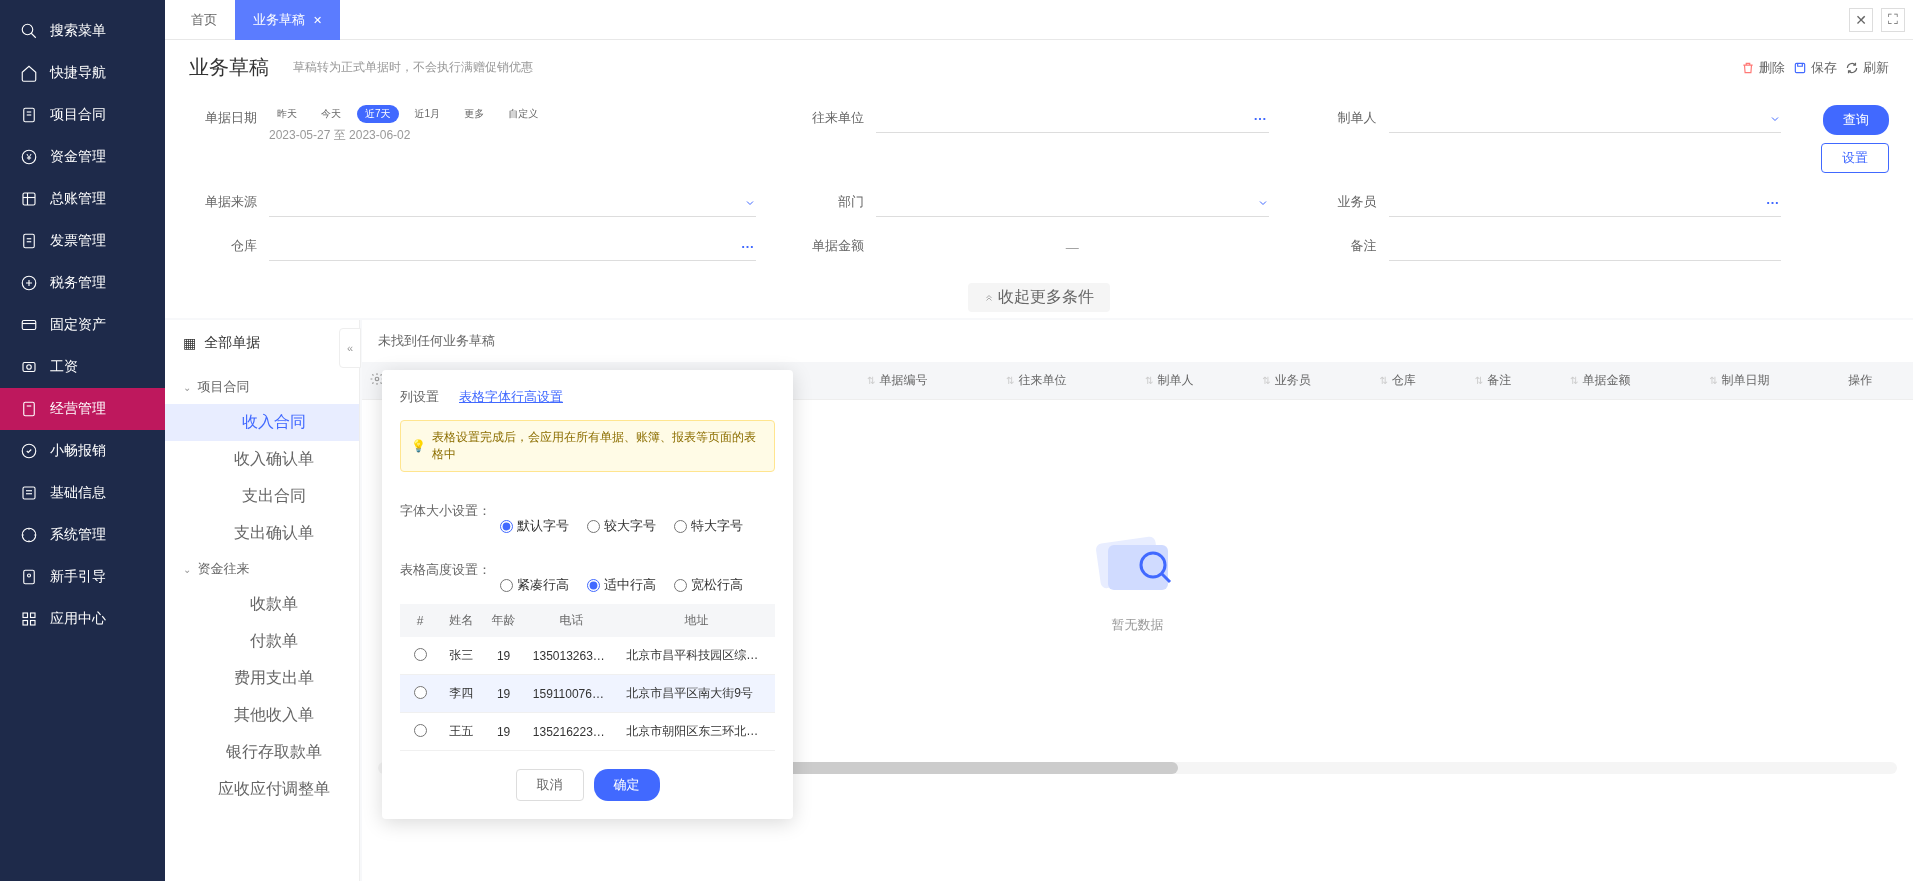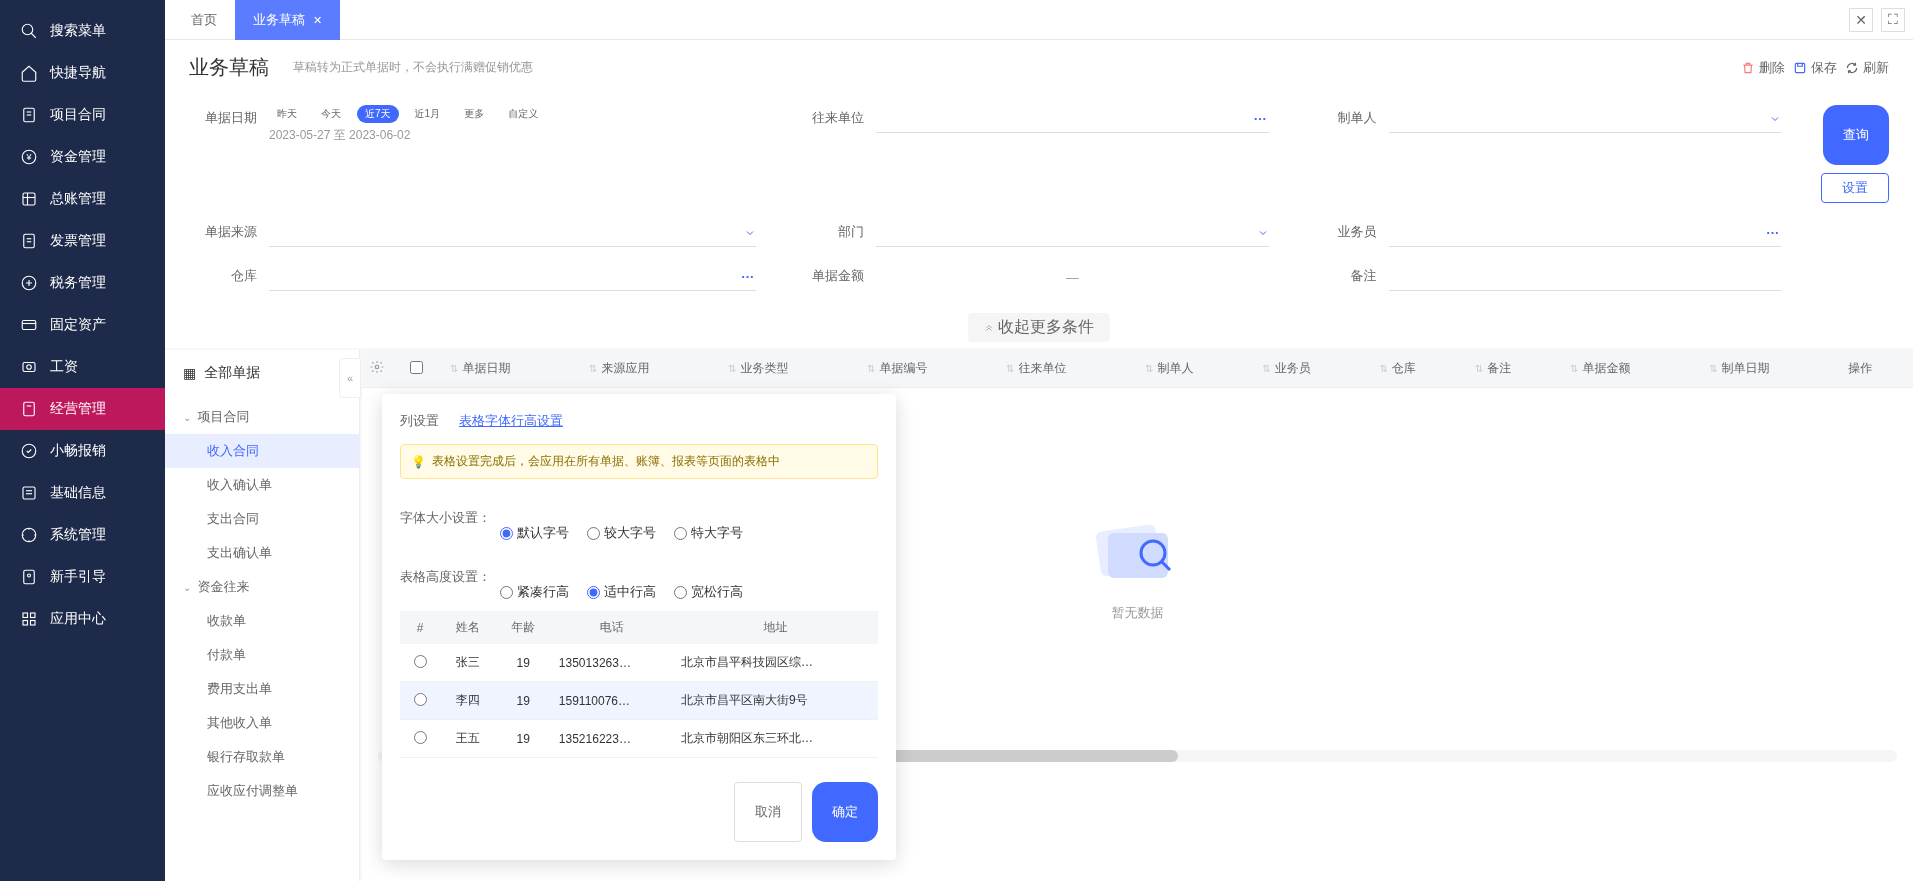--- a/index.html
+++ b/index.html
@@ -28,64 +28,64 @@
 .filter-item { display: flex; align-items: flex-start; flex: 1; }
 .filter-label { width: 80px; text-align: right; color: #666; padding-right: 12px; padding-top: 4px; flex-shrink: 0; }
 .filter-control { flex: 1; }
 .date-options { display: flex; gap: 8px; align-items: center; flex-wrap: wrap; }
 .date-opt { padding: 2px 8px; cursor: pointer; color: #666; font-size: 10px; border-radius: 10px; }
 .date-opt.active { background: #4169ff; color: #fff; }
 .date-range { color: #999; font-size: 12px; margin-top: 4px; }
 .select-box { border-bottom: 1px solid #ddd; height: 28px; display: flex; align-items: center; justify-content: space-between; cursor: pointer; color: #999; }
 .select-box svg { width: 12px; height: 12px; }
 .dots { color: #4169ff; letter-spacing: 2px; font-weight: bold; }
-.btn-primary { background: #4169ff; color: #fff; border: none; padding: 21px 20px; border-radius: 14px; cursor: pointer; font-size: 13px; }
+.btn-primary { background: #4169ff; color: #fff; border: none; padding: 6px 20px; border-radius: 14px; cursor: pointer; font-size: 13px; }
 .btn-outline { background: #fff; color: #4169ff; border: 1px solid #4169ff; padding: 5px 20px; border-radius: 4px; cursor: pointer; font-size: 13px; }
 .filter-btns { display: flex; flex-direction: column; gap: 8px; align-items: flex-end; }
 .collapse-bar { text-align: center; padding: 6px 0; }
 .collapse-btn { display: inline-flex; align-items: center; gap: 4px; padding: 4px 16px; background: #f5f5f5; border-radius: 4px; cursor: pointer; color: #666; font-size: 16px; }
 .content-row { display: flex; flex: 1; min-height: 0; background: #f7f8fa; padding-top: 2px; }
 .left-panel { width: 195px; background: #fff; border-right: 1px solid #eee; position: relative; }
 .left-panel-header { display: flex; align-items: center; padding: 14px 18px; font-size: 14px; font-weight: 500; }
 .left-panel-header .grid-icon { margin-right: 8px; }
 .collapse-handle { position: absolute; right: -2px; top: 8px; width: 22px; height: 40px; background: #fff; border: 1px solid #eee; border-radius: 4px 0 0 4px; display: flex; align-items: center; justify-content: center; cursor: pointer; color: #999; font-size: 11px; }
 .tree { padding: 4px 0; }
 .tree-group-title { display: flex; align-items: center; padding: 8px 18px; cursor: pointer; color: #666; font-size: 13px; }
 .tree-group-title .chev { margin-right: 6px; font-size: 10px; color: #999; }
-.tree-leaf { padding: 8px 18px 8px 42px; cursor: pointer; color: #666; font-size: 13px; }
+.tree-leaf { padding: 8px 18px 8px 42px; cursor: pointer; color: #666; font-size: 16px; text-align: center; }
 .tree-leaf.active { background: #e8edff; color: #4169ff; }
 .right-panel { flex: 1; background: #fff; margin-left: 2px; display: flex; flex-direction: column; position: relative; min-width: 0; }
 .result-msg { padding: 12px 16px; color: #666; font-size: 13px; }
 .data-table { width: 100%; border-collapse: collapse; }
 .data-table th { background: #f5f6f8; padding: 10px 8px; text-align: left; font-weight: normal; color: #666; font-size: 12px; border-bottom: 1px solid #eee; white-space: nowrap; }
 .data-table th .sort { color: #ccc; margin-right: 4px; font-size: 10px; }
 .gear-cell { width: 40px; text-align: center; }
 .check-cell { width: 40px; text-align: center; }
 .empty-state { display: flex; flex-direction: column; align-items: center; justify-content: center; padding: 120px 0; color: #999; }
 .empty-state svg { width: 120px; height: 80px; margin-bottom: 16px; }
 .scrollbar { height: 12px; background: #f5f5f5; margin: 8px 16px; border-radius: 6px; position: relative; }
 .scrollbar-thumb { position: absolute; left: 100px; width: 700px; height: 100%; background: #ccc; border-radius: 6px; }
 
-.popup { position: absolute; top: 44px; left: 20px; width: 514px; background: #fff; box-shadow: 0 4px 20px rgba(0,0,0,.15); border-radius: 4px; padding: 18px; z-index: 100; }
+.popup { position: absolute; top: 50px; left: 20px; width: 411px; background: #fff; box-shadow: 0 4px 20px rgba(0,0,0,.15); border-radius: 4px; padding: 18px; z-index: 100; }
 .popup-tabs { display: flex; gap: 20px; margin-bottom: 14px; font-size: 13px; }
 .popup-tab { cursor: pointer; color: #666; }
 .popup-tab.active { color: #4169ff; text-decoration: underline; }
 .popup-tip { background: #fffbe6; border: 1px solid #ffe58f; padding: 8px 10px; border-radius: 4px; margin-bottom: 14px; font-size: 12px; color: #8c6e00; display: flex; align-items: center; gap: 6px; }
 .popup-row { display: flex; align-items: center; margin-bottom: 10px; font-size: 13px; }
 .popup-row-label { width: 100px; color: #666; }
 .radio-group { display: flex; gap: 18px; margin-top: 31px; }
 .radio-item { display: flex; align-items: center; gap: 4px; cursor: pointer; }
 .radio-item input { accent-color: #4169ff; }
 .sample-table { width: 100%; border-collapse: collapse; margin-top: 8px; }
 .sample-table th { background: #f5f6f8; padding: 8px; text-align: center; font-weight: normal; color: #666; font-size: 12px; }
 .sample-table td { padding: 10px 8px; text-align: center; font-size: 12px; border-bottom: 1px solid #f0f0f0; }
 .sample-table tr.hl { background: #f0f4ff; }
 .sample-table td:first-child { width: 40px; }
 .sample-table td:nth-child(4), .sample-table td:nth-child(5) { text-align: left; }
-.popup-footer { display: flex; justify-content: flex-end; gap: 10px; margin-top: 24px; }
+.popup-footer { display: flex; justify-content: center; gap: 10px; margin-top: 18px; }
 .btn-default { background: #fff; border: 1px solid #ddd; color: #666; padding: 6px 20px; border-radius: 4px; cursor: pointer; font-size: 13px; }
 </style>
 </head>
 <body>
 
 <div class="app">
 
   <div class="sidebar">
     <div class="sidebar-item">
       <span class="icon">
@@ -407,20 +407,21 @@
             <div class="tree-leaf">收款单</div>
             <div class="tree-leaf">付款单</div>
             <div class="tree-leaf">费用支出单</div>
             <div class="tree-leaf">其他收入单</div>
             <div class="tree-leaf">银行存取款单</div>
             <div class="tree-leaf">应收应付调整单</div>
           </div>
       </div>
 
       <div class="right-panel">
+        <div class="result-msg">未找到任何业务草稿</div>
         <table class="data-table">
           <thead>
               <tr id="thead-row">
                 <th class="gear-cell"><svg width="14" height="14" viewBox="0 0 24 24" stroke="#999" fill="none" stroke-width="2">
                     <circle cx="12" cy="12" r="3"></circle>
                     <path d="M12 2v3M12 19v3M4 12H1M23 12h-3M6 6l-2-2M20 20l-2-2M6 18l-2 2M20 4l-2 2"></path>
                   </svg></th>
                 <th class="check-cell"><input type="checkbox" style=""></th>
                 <th><span class="sort">⇅</span><span>单据日期</span></th>
                 <th><span class="sort">⇅</span><span>来源应用</span></th>

